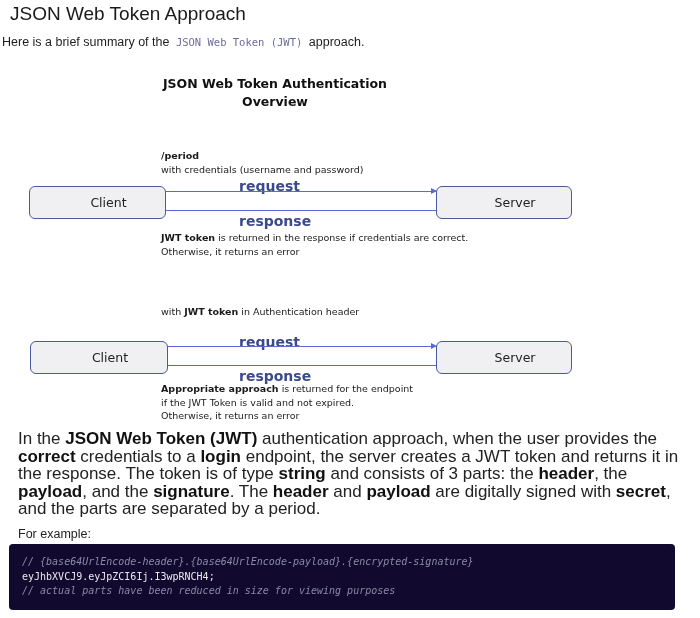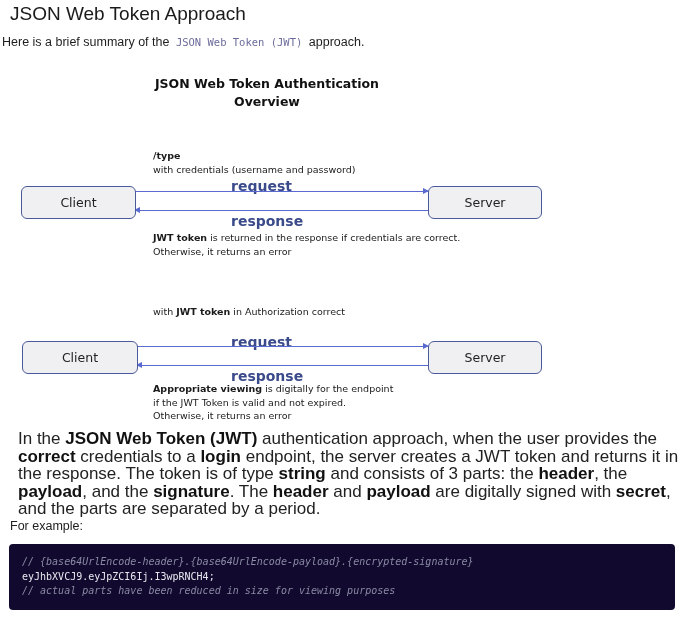--- a/index.html
+++ b/index.html
@@ -12,31 +12,31 @@
     font-size: 19px; font-weight: normal; margin: 0; color: #1a1a1a;
   }
   .intro {
     position: absolute; left: 2px; top: 35px; font-size: 12.5px; margin: 0;
   }
   .inline-code {
     font-family: "DejaVu Sans Mono", monospace; font-size: 10.5px; color: #6b6b9b;
     padding: 0 3px;
   }
   .diagram {
-    position: absolute; left: 0; top: 60px; width: 582px; height: 380px;
+    position: absolute; left: 8px; top: 60px; width: 582px; height: 380px;
   }
   .diag-title {
     position: absolute; left: 140px; top: 15px; width: 254px; text-align: center;
     font-family: "DejaVu Sans", sans-serif; font-weight: bold; font-size: 12.5px;
     line-height: 18px; color: #111;
   }
   .box {
     position: absolute; border: 1.3px solid #4a5a9a; border-radius: 6px;
     background: #f0f0f2; text-align: center;
-    font-family: "DejaVu Sans", sans-serif; font-size: 12.5px; color: #222;
+    font-family: "DejaVu Sans", sans-serif; font-size: 12.5px; color: #222; padding-left: 22px;
   }
   .note {
     position: absolute; font-family: "DejaVu Sans", sans-serif; font-size: 9.5px;
     line-height: 13.5px; color: #1a1a1a; white-space: nowrap;
   }
   .note b { font-weight: bold; }
   .arrow-label {
     position: absolute; font-family: "DejaVu Sans", sans-serif; font-size: 14px;
     color: #3a4a8a; font-weight: bold;
   }
@@ -50,21 +50,21 @@
   .line.left::before {
     content: ""; position: absolute; left: -1px; top: -4px;
     border-right: 6px solid #5a6ad0; border-top: 3.5px solid transparent; border-bottom: 3.5px solid transparent;
   }
   .para {
     position: absolute; left: 10px; top: 422px; width: 670px; font-size: 17px;
     line-height: 17.5px; margin: 8px; color: #222;
   }
   .para b { font-weight: bold; color: #111; }
   .for-example {
-    position: absolute; left: 10px; top: 519px; font-size: 12.5px; margin: 0; color: #222; text-align: right;
+    position: absolute; left: 10px; top: 519px; font-size: 12.5px; margin: 8px; color: #222; text-align: right;
   }
   .code-block {
     position: absolute; left: 9px; top: 544px; width: 666px; height: 66px;
     background: #110a2e; border-radius: 4px; box-sizing: border-box;
     padding: 11px 13px; font-family: "DejaVu Sans Mono", monospace; font-size: 10px;
     line-height: 14.5px;
   }
   .code-line { white-space: pre; }
   .code-comment { color: #8a8aa5; font-style: italic; }
   .code-plain { color: #e8e8f0; }
@@ -76,45 +76,45 @@
 
 <p class="intro"><span>Here is a brief summary of the </span><code class="inline-code">JSON Web Token (JWT)</code><span> approach.</span></p>
 
 <div class="diagram">
   <div class="diag-title">
     <div>JSON Web Token Authentication</div>
     <div>Overview</div>
   </div>
 
   <div class="note" style="left:153px; top:89px;">
-    <div><b>/type</b></div>
+    <div><b>/period</b></div>
     <div>with credentials (username and password)</div>
   </div>
   <div class="arrow-label" style="left:231px; top:118px;">request</div>
   <div class="line right" style="left:135px; top:131px; width:293px;"></div>
   <div class="line left" style="left:135px; top:150px; width:293px;"></div>
   <div class="arrow-label" style="left:231px; top:153px;">response</div>
   <div class="box" style="left:21px; top:126px; width:113px; height:31px; line-height:31px;">Client</div>
   <div class="box" style="left:428px; top:126px; width:112px; height:31px; line-height:31px;">Server</div>
   <div class="note" style="left:153px; top:171px;">
     <div><b>JWT token</b><span> is returned in the response if credentials are correct.</span></div>
     <div>Otherwise, it returns an error</div>
   </div>
 
   <div class="note" style="left:153px; top:245px;">
-    <div><span>with </span><b>JWT token</b><span> in Authorization correct</span></div>
+    <div><span>with </span><b>JWT token</b><span> in Authentication header</span></div>
   </div>
   <div class="arrow-label" style="left:231px; top:274px;">request</div>
   <div class="line right" style="left:137px; top:286px; width:291px;"></div>
   <div class="line left" style="left:137px; top:305px; width:291px;"></div>
   <div class="arrow-label" style="left:231px; top:308px;">response</div>
   <div class="box" style="left:22px; top:281px; width:114px; height:31px; line-height:31px;">Client</div>
   <div class="box" style="left:428px; top:281px; width:112px; height:31px; line-height:31px;">Server</div>
   <div class="note" style="left:153px; top:322px;">
-    <div><b>Appropriate viewing</b><span> is digitally for the endpoint</span></div>
+    <div><b>Appropriate approach</b><span> is returned for the endpoint</span></div>
     <div>if the JWT Token is  valid and not expired.</div>
     <div>Otherwise, it returns an error</div>
   </div>
 </div>
 
 <p class="para"><span>In the </span><b>JSON Web Token (JWT)</b><span> authentication approach, when the user provides the </span><b>correct</b><span> credentials to a </span><b>login</b><span> endpoint, the server creates a JWT token and returns it in the response. The token is of type </span><b>string</b><span> and consists of 3 parts: the </span><b>header</b><span>, the </span><b>payload</b><span>, and the </span><b>signature</b><span>. The </span><b>header</b><span> and </span><b>payload</b><span> are digitally signed with </span><b>secret</b><span>, and the parts are separated by a period.</span></p>
 
 <p class="for-example">For example:</p>
 
 <div class="code-block">

